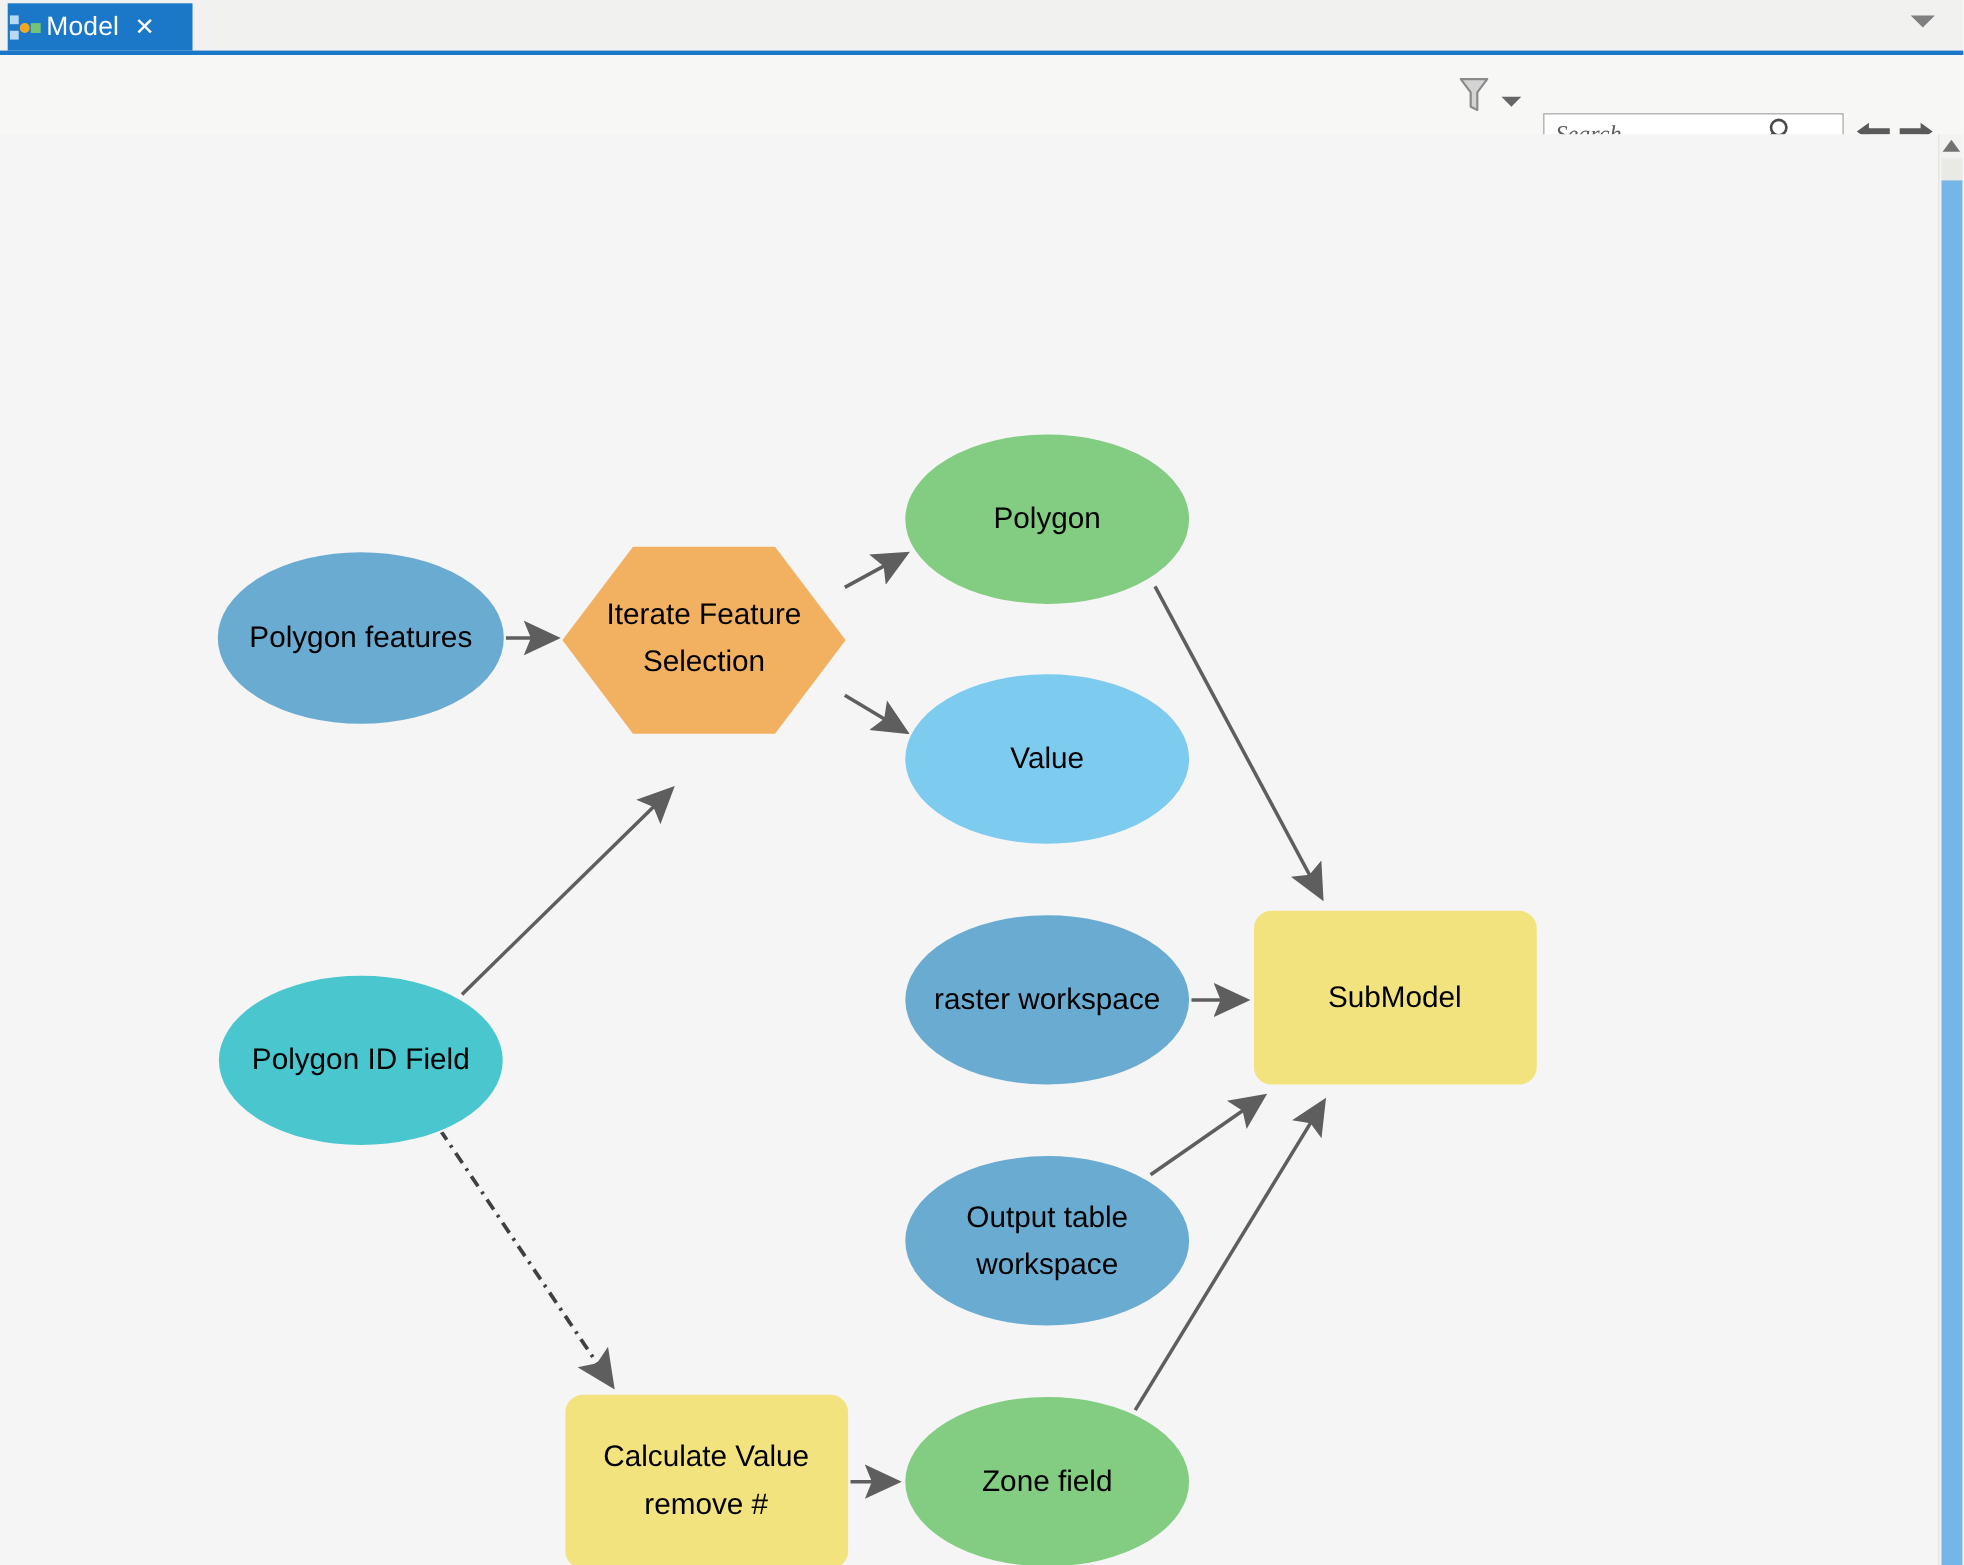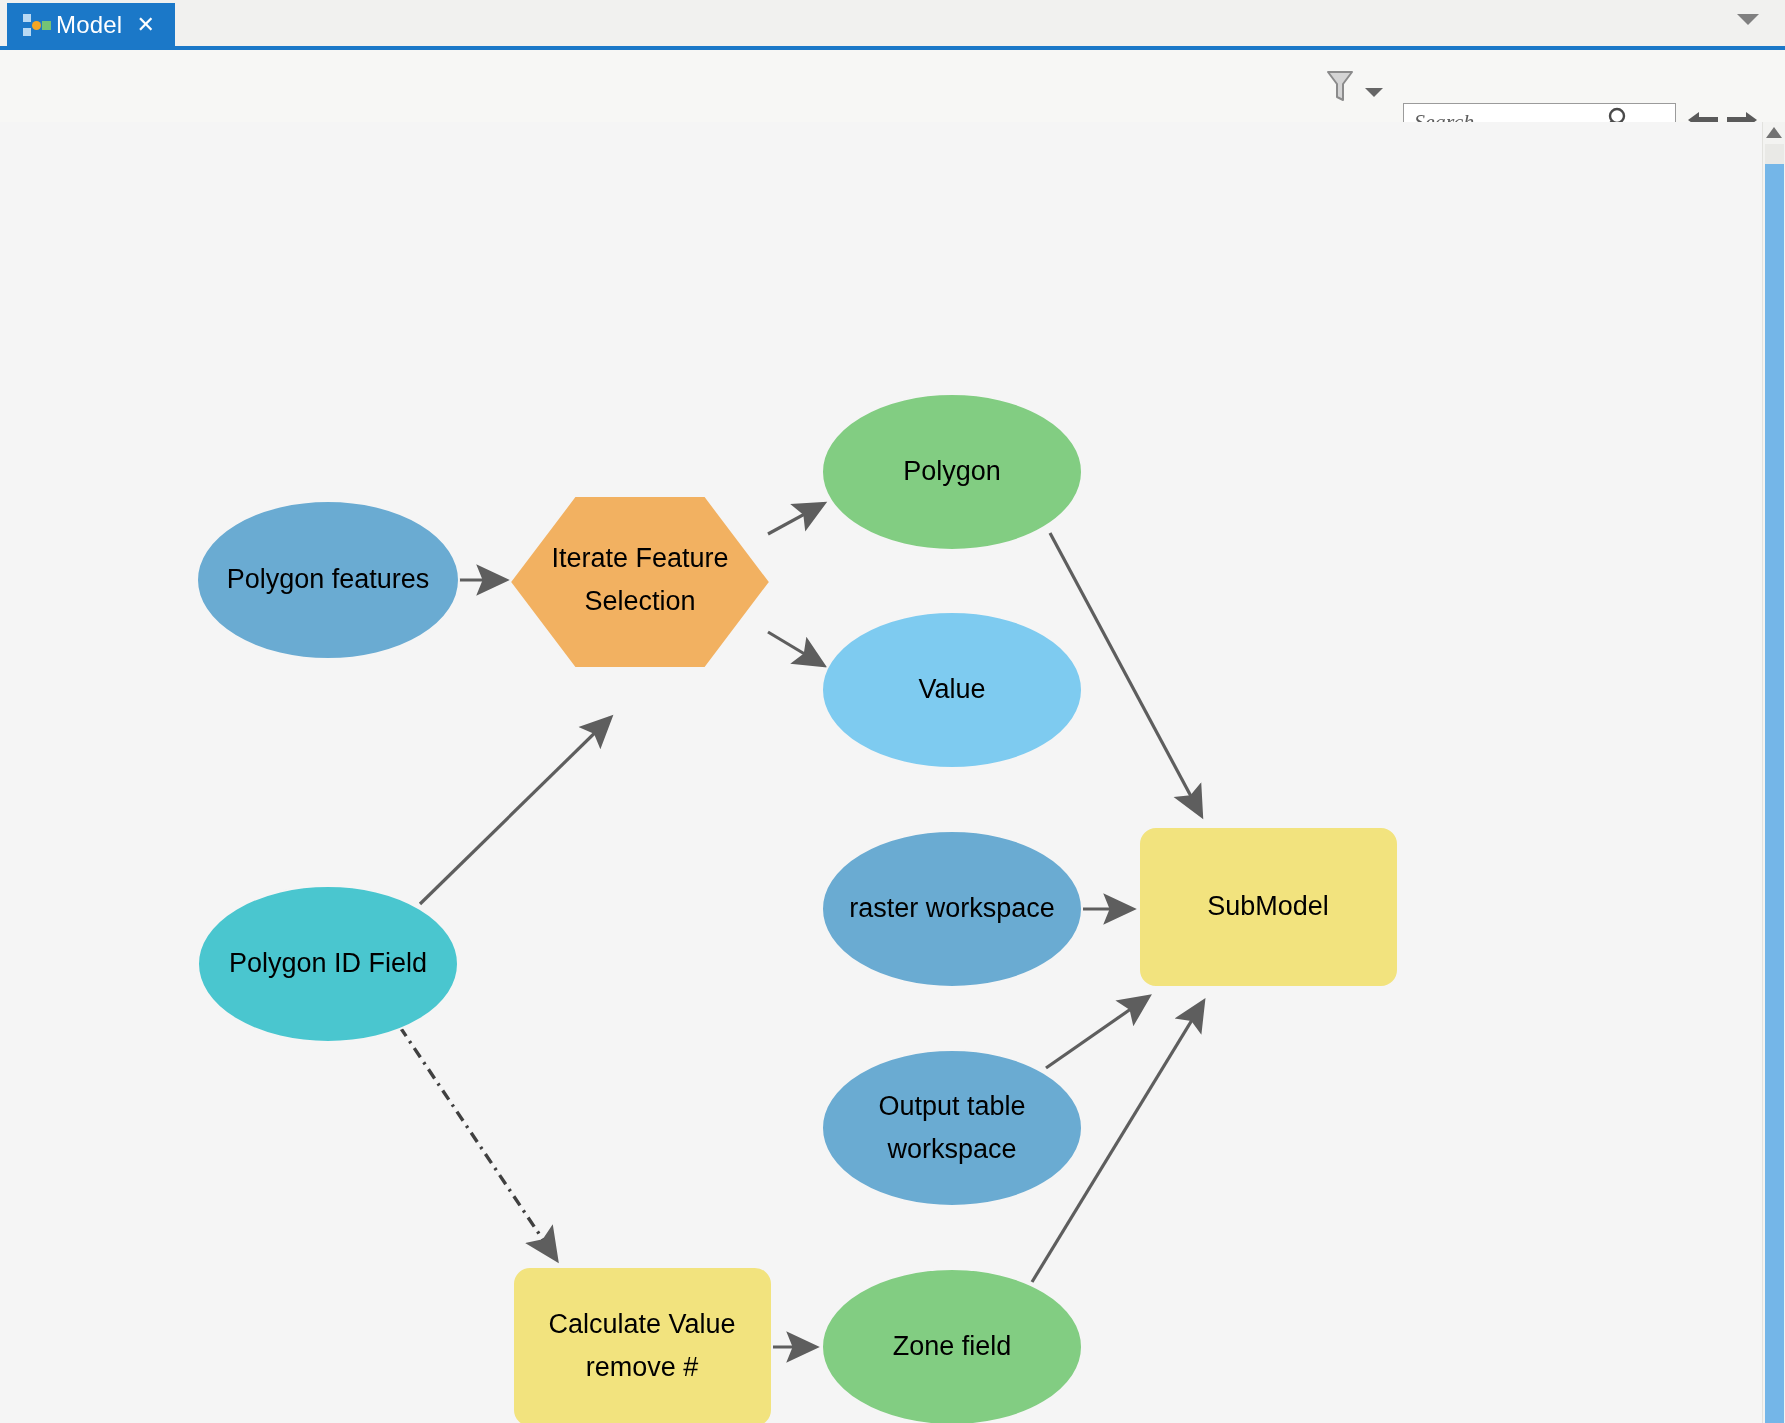--- a/index.html
+++ b/index.html
@@ -35,21 +35,20 @@
     box-sizing: border-box;
   }
   .tab {
     position: absolute;
     left: 7px; top: 3px;
     height: 43px;
     width: 168px;
     background: #1b78c8;
     display: flex;
     align-items: center;
-    padding-left: 14px;
     box-sizing: border-box;
     cursor: pointer;
   }
   .tab-icon {
     position: relative;
     width: 26px;
     height: 26px;
     flex: 0 0 26px;
     margin-right: 9px;
   }

